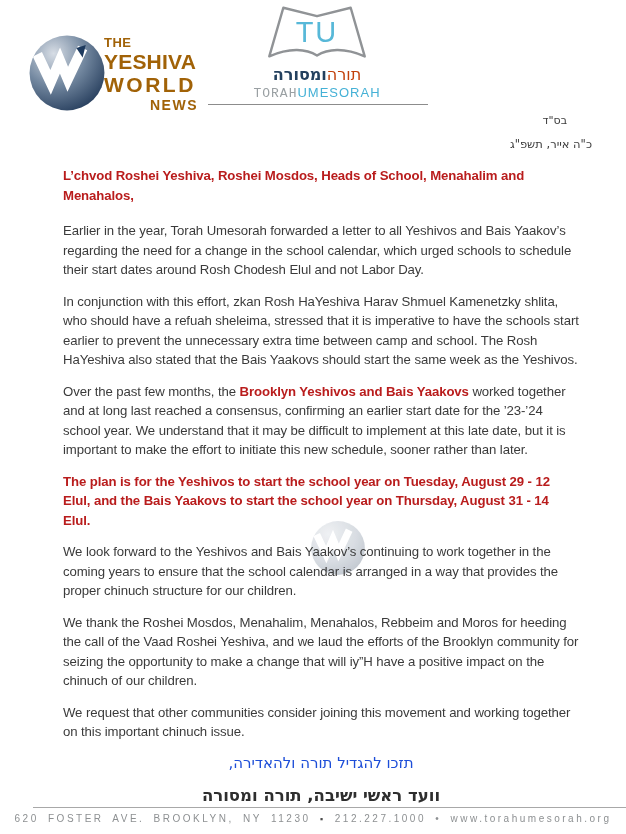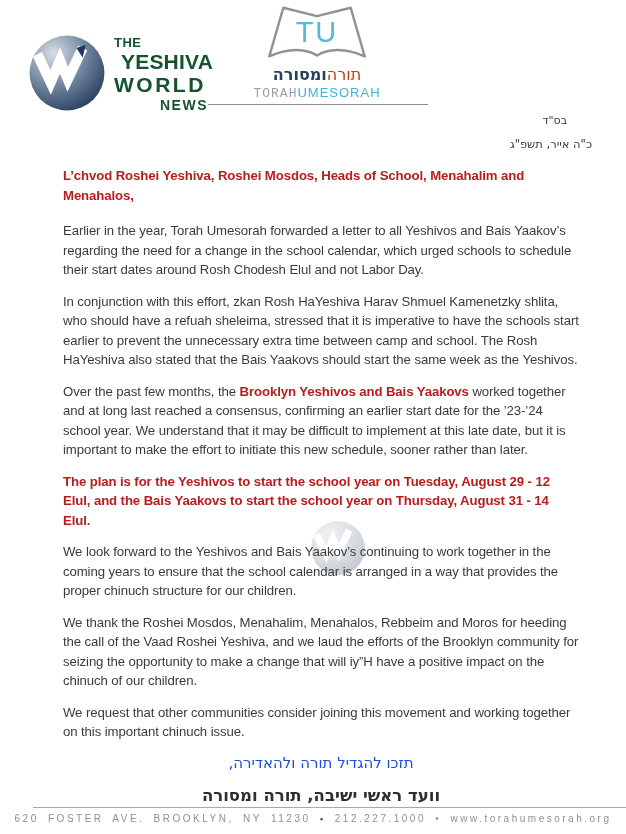--- a/index.html
+++ b/index.html
@@ -5,23 +5,23 @@
   html,body { margin:0; padding:0; background:#e8e8e8; }
   .page {
     position:relative; width:626px; height:834px; margin:0 auto;
     background:#ffffff; overflow:hidden;
     font-family:"Liberation Sans", sans-serif; color:#3b3b3b;
   }
 
   
   .ywn-logo { position:absolute; left:28px; top:32px; width:185px; height:80px; }
   .ywn-sphere { position:absolute; left:0; top:2px; width:78px; height:78px; }
-  .ywn-text { position:absolute; left:86px; top:4px; width:94px; color:#14532d; line-height:1; }
+  .ywn-text { position:absolute; left:76px; top:4px; width:94px; color:#a16207; line-height:1; }
   .ywn-the     { font-size:13px; font-weight:700; letter-spacing:.5px; margin-bottom:2px; }
-  .ywn-yeshiva { font-size:21px; font-weight:700; letter-spacing:.2px; margin-bottom:2px;margin-left:7px; }
+  .ywn-yeshiva { font-size:21px; font-weight:700; letter-spacing:.2px; margin-bottom:2px; }
   .ywn-world   { font-size:21px; font-weight:700; letter-spacing:2.5px; margin-bottom:3px; }
   .ywn-news    { font-size:14px; font-weight:700; letter-spacing:1.5px; text-align:right; }
 
   
   .tu-block { position:absolute; left:236px; top:4px; width:162px; text-align:center; }
   .tu-book-wrap { position:relative; width:120px; height:58px; margin:0 auto; }
   .tu-initials { position:absolute; left:0; right:0; top:12px; font-size:29px;
                  color:#57b8d8; letter-spacing:2px; font-weight:400; }
   .tu-hebrew { font-size:16px; margin-top:3px; direction:rtl;
                font-family:"DejaVu Sans", sans-serif; }

